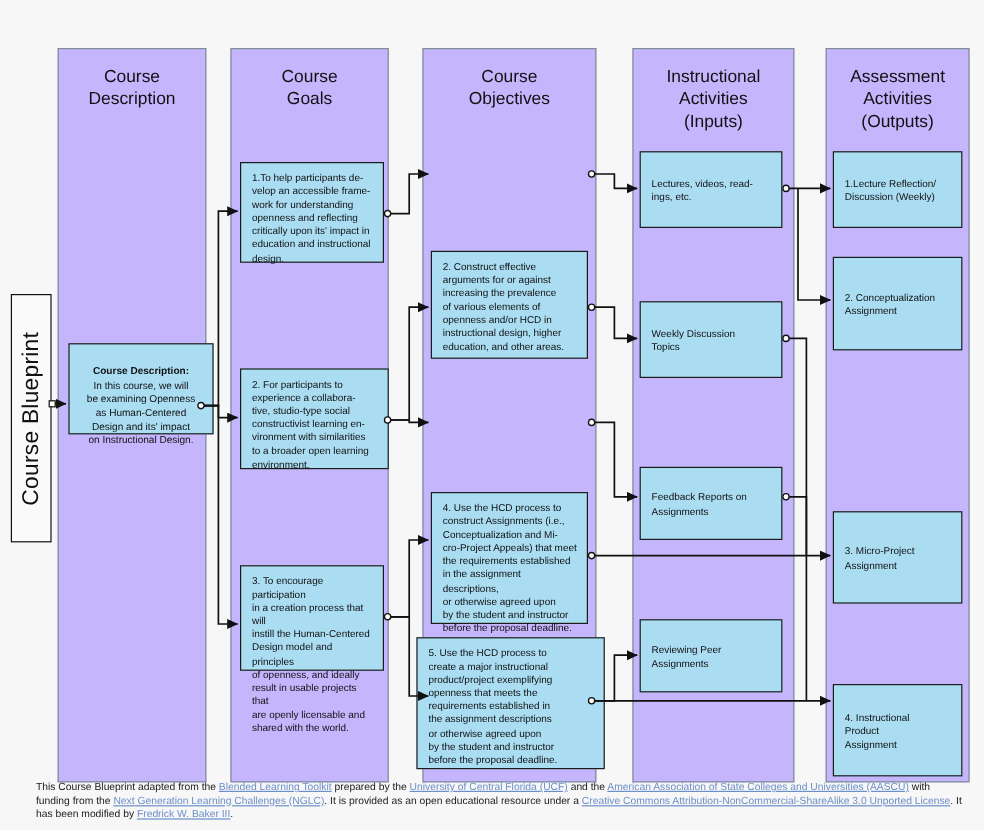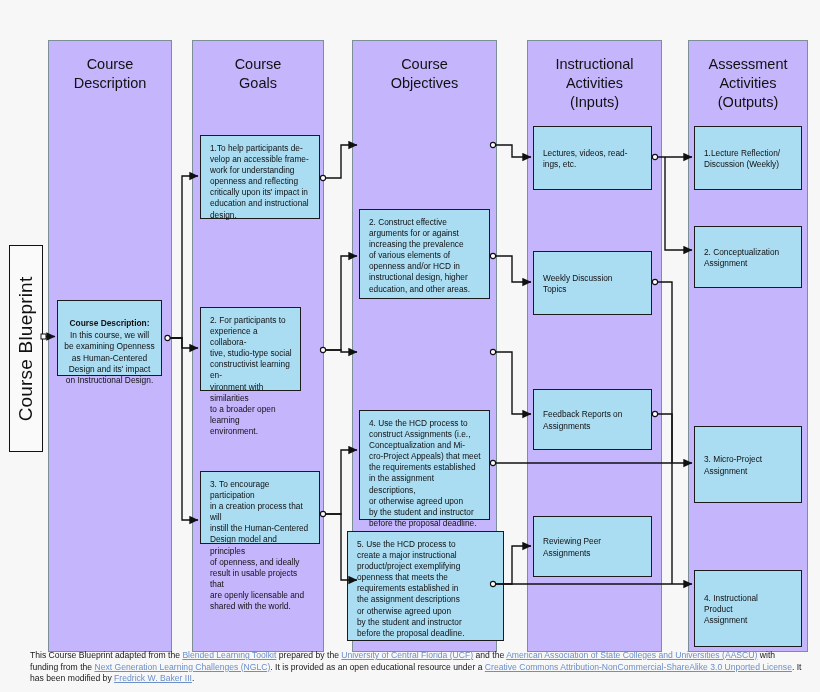--- a/index.html
+++ b/index.html
@@ -113,44 +113,44 @@
     <div class="lane-title">Instructional
 Activities
 (Inputs)</div>
   </div>
   <div class="lane" style="left:688px;top:40px;width:120px;height:612px;">
     <div class="lane-title">Assessment
 Activities
 (Outputs)</div>
   </div>
 
-  <div class="node desc" style="left:57px;top:300px;width:105px;height:76px;">
+  <div class="node desc" style="left:57px;top:286px;width:121px;height:76px;">
     <b>Course Description:</b>
     <span>In this course, we will
 be examining Openness
 as Human-Centered
 Design and its' impact
 on Instructional Design.</span>
   </div>
 
   <div class="node" style="left:200px;top:135px;width:120px;height:84px;">1.To help participants de-
 velop an accessible frame-
 work for understanding
 openness and reflecting
 critically upon its' impact in
 education and instructional
 design.</div>
-  <div class="node" style="left:200px;top:307px;width:101px;height:84px;">2. For participants to
+  <div class="node" style="left:200px;top:307px;width:124px;height:84px;">2. For participants to
 experience a collabora-
 tive, studio-type social
 constructivist learning en-
 vironment with similarities
 to a broader open learning
 environment.</div>
-  <div class="node" style="left:200px;top:471px;width:120px;height:73px;">3. To encourage participation
+  <div class="node" style="left:200px;top:471px;width:120px;height:88px;">3. To encourage participation
 in a creation process that will
 instill the Human-Centered
 Design model and principles
 of openness, and ideally
 result in usable projects that
 are openly licensable and
 shared with the world.</div>
 
   <div class="node" style="left:359px;top:209px;width:131px;height:90px;">2. Construct effective
 arguments for or against
@@ -192,21 +192,21 @@
   </div>
   <div class="node vcenter" style="left:533px;top:516px;width:119px;height:61px;">
     <span>Reviewing Peer
 Assignments</span>
   </div>
 
   <div class="node vcenter" style="left:694px;top:126px;width:108px;height:64px;">
     <span>1.Lecture Reflection/
 Discussion (Weekly)</span>
   </div>
-  <div class="node vcenter" style="left:694px;top:214px;width:108px;height:62px;margin-top:12px;">
+  <div class="node vcenter" style="left:694px;top:214px;width:108px;height:78px;">
     <span>2. Conceptualization
 Assignment</span>
   </div>
   <div class="node vcenter" style="left:694px;top:426px;width:108px;height:77px;">
     <span>3. Micro-Project
 Assignment</span>
   </div>
   <div class="node vcenter" style="left:694px;top:542px;width:108px;height:77px;margin-top:28px;">
     <span>4. Instructional
 Product

